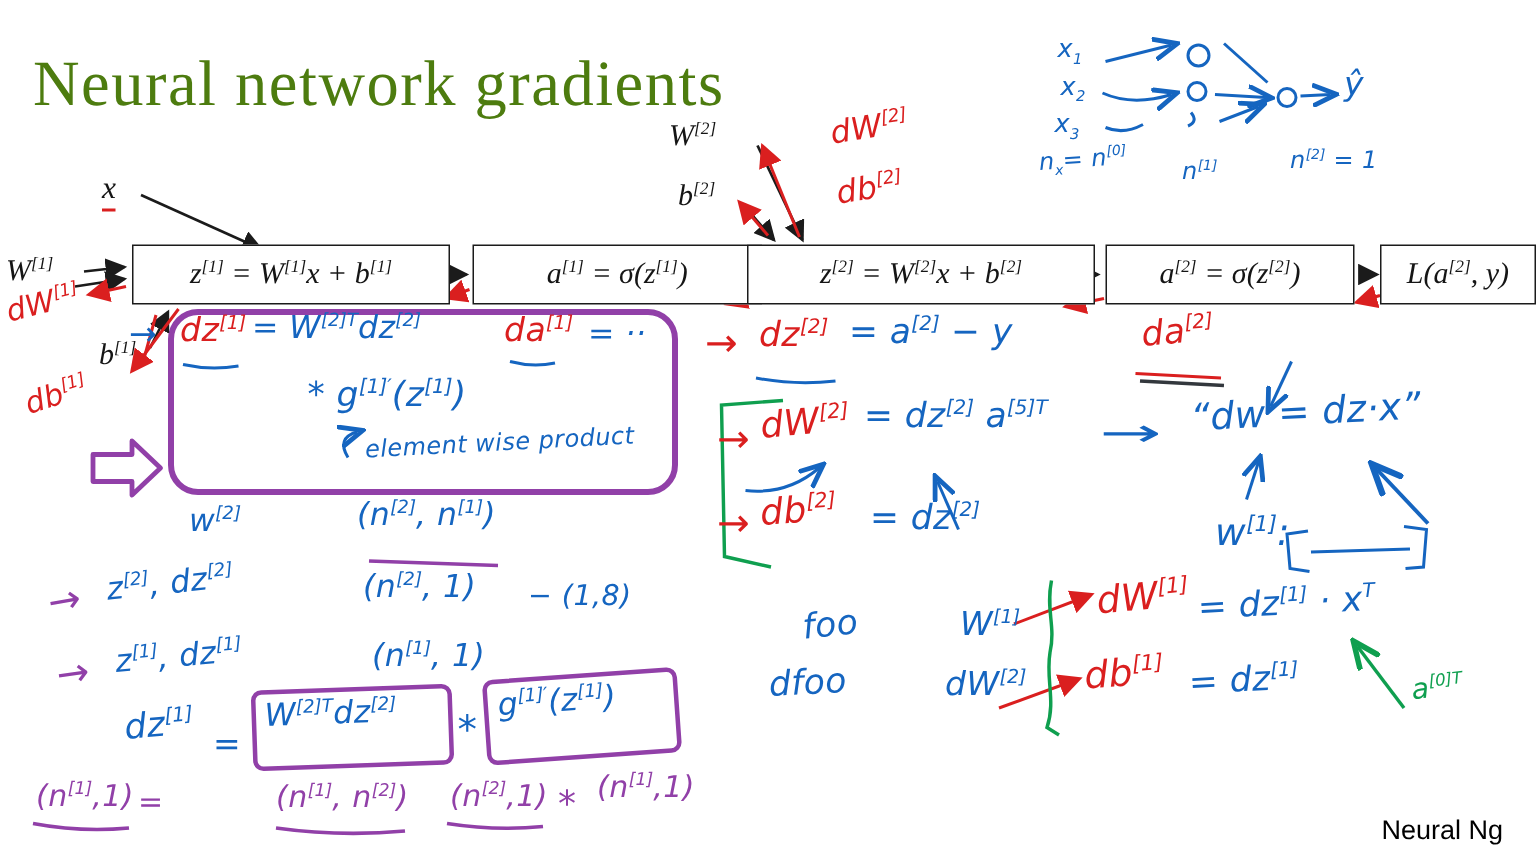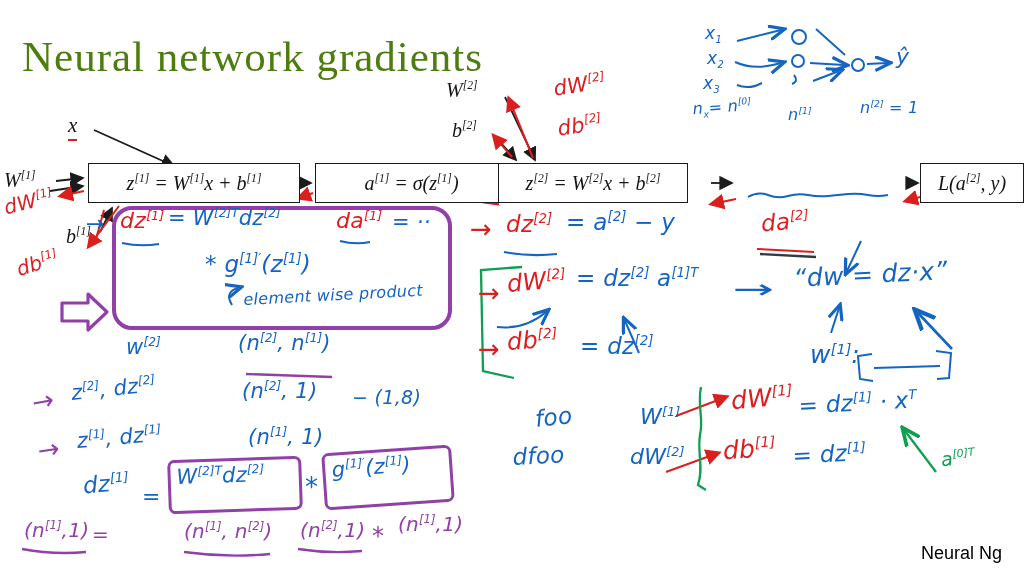--- a/index.html
+++ b/index.html
@@ -132,22 +132,25 @@
       <path d="M936,472 L905,431" marker-end="url(#ahg)"></path>
     </g>
   </svg>
 
   <div class="box serif" style="left:88px;width:212px">
       <span>z<sup>[1]</sup> = W<sup>[1]</sup>x + b<sup>[1]</sup></span>
     </div>
   <div class="box serif" style="left:315px;width:193px">
       <span>a<sup>[1]</sup> =  σ(z<sup>[1]</sup>)</span>
     </div>
-  <div class="box serif" style="left:498px;width:190px">
+  <div class="box serif" style="left:498px;width:232px">
       <span>z<sup>[2]</sup> = W<sup>[2]</sup>x + b<sup>[2]</sup></span>
+    </div>
+  <div class="box serif" style="left:737px;width:166px">
+      <span>a<sup>[2]</sup> =  σ(z<sup>[2]</sup>)</span>
     </div>
   <div class="box serif" style="left:920px;width:104px">
       <span>L(a<sup>[2]</sup>, y)</span>
     </div>
 
   <div class="t serif" style="left:68px;top:115px;font-size:21px;border-bottom:2.5px solid #da1f1f;padding-bottom:3px">x</div>
   <div class="t serif" style="left:4px;top:170px;font-size:20px">W<sup>[1]</sup></div>
   <div class="t serif" style="left:66px;top:226px;font-size:20px">b<sup>[1]</sup></div>
   <div class="t serif" style="left:446px;top:80px;font-size:20px">W<sup>[2]</sup></div>
   <div class="t serif" style="left:452px;top:120px;font-size:20px">b<sup>[2]</sup></div>
@@ -193,21 +196,21 @@
   <div class="t hw purple" style="left:184px;top:521px;font-size:20px">(n<sup>[1]</sup>, n<sup>[2]</sup>)</div>
   <div class="t hw purple" style="left:300px;top:520px;font-size:20px">(n<sup>[2]</sup>,1)</div>
   <div class="t hw purple" style="left:372px;top:524px;font-size:24px">*</div>
   <div class="t hw purple" style="left:398px;top:514px;font-size:20px">(n<sup>[1]</sup>,1)</div>
 
   <div class="t hw red" style="left:470px;top:216px;font-size:26px">→</div>
   <div class="t hw red" style="left:506px;top:212px;font-size:23px">dz<sup>[2]</sup></div>
   <div class="t hw blue" style="left:566px;top:210px;font-size:23px">= a<sup>[2]</sup> − y</div>
   <div class="t hw red" style="left:478px;top:280px;font-size:26px">→</div>
   <div class="t hw red" style="left:506px;top:272px;font-size:24px;transform:rotate(-5deg)">dW<sup>[2]</sup></div>
-  <div class="t hw blue" style="left:576px;top:266px;font-size:23px">= dz<sup>[2]</sup> a<sup>[1]T</sup></div>
+  <div class="t hw blue" style="left:576px;top:266px;font-size:23px">= dz<sup>[2]</sup> a<sup>[5]T</sup></div>
   <div class="t hw red" style="left:478px;top:336px;font-size:26px">→</div>
   <div class="t hw red" style="left:506px;top:330px;font-size:24px;transform:rotate(-4deg)">db<sup>[2]</sup></div>
   <div class="t hw blue" style="left:580px;top:334px;font-size:23px">= dz<sup>[2]</sup></div>
 
   <div class="t hw red" style="left:760px;top:212px;font-size:23px;transform:rotate(-5deg)">da<sup>[2]</sup></div>
   <div class="t hw blue" style="left:733px;top:276px;font-size:26px;transform:scaleX(1.9)">→</div>
   <div class="t hw blue" style="left:793px;top:266px;font-size:25px;transform:rotate(-3deg)">“dw = dz·x”</div>
   <div class="t hw blue" style="left:810px;top:342px;font-size:25px">w<sup>[1]</sup>:</div>
 
   <div class="t hw blue" style="left:534px;top:408px;font-size:23px;transform:rotate(-6deg)">foo</div>

